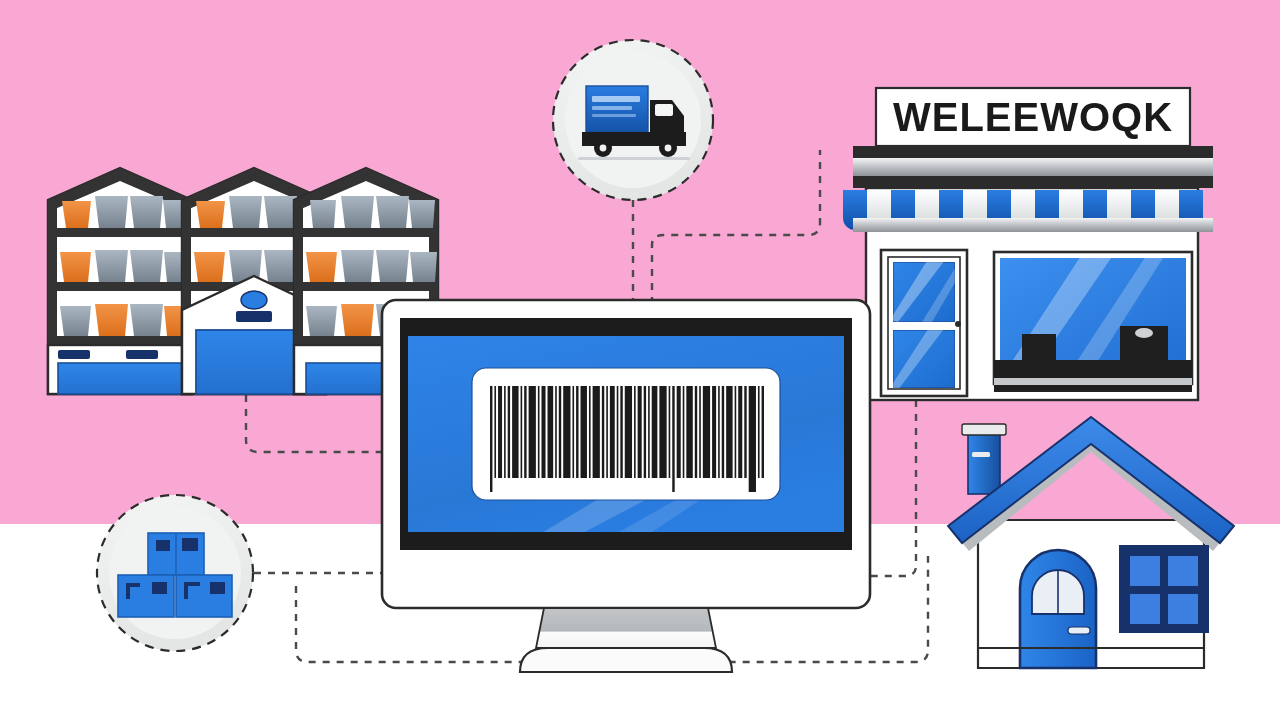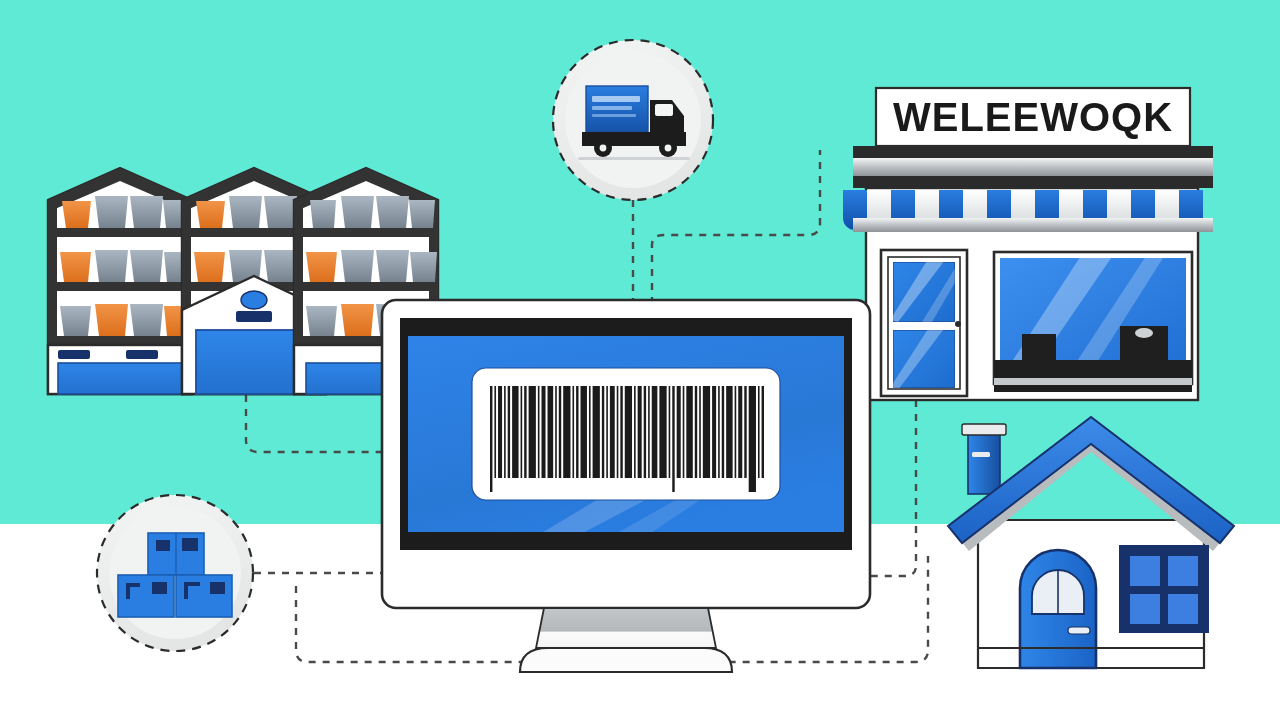--- a/index.html
+++ b/index.html
@@ -1,17 +1,17 @@
 <!DOCTYPE html>
 <html><head>
 <meta charset="utf-8">
 <style>
   html,body{margin:0;padding:0;background:#ffffff;}
   body{width:1280px;height:720px;overflow:hidden;font-family:"Liberation Sans",sans-serif;}
-  #scene{position:relative;width:1280px;height:524px;background:#5eead4;text-decoration:underline;}
+  #scene{position:relative;width:1280px;height:524px;background:#f9a8d4;text-decoration:underline;}
   #scene svg{display:block;}
 </style>
 </head>
 <body>
 
 <div id="scene">
   <svg id="art" width="1280" height="720" viewBox="0 0 1280 720" xmlns="http://www.w3.org/2000/svg">
     <defs>
       <linearGradient id="gScreen" x1="0" y1="0" x2="0.5" y2="1">
         <stop offset="0%" stop-color="#2f83e8"></stop>

